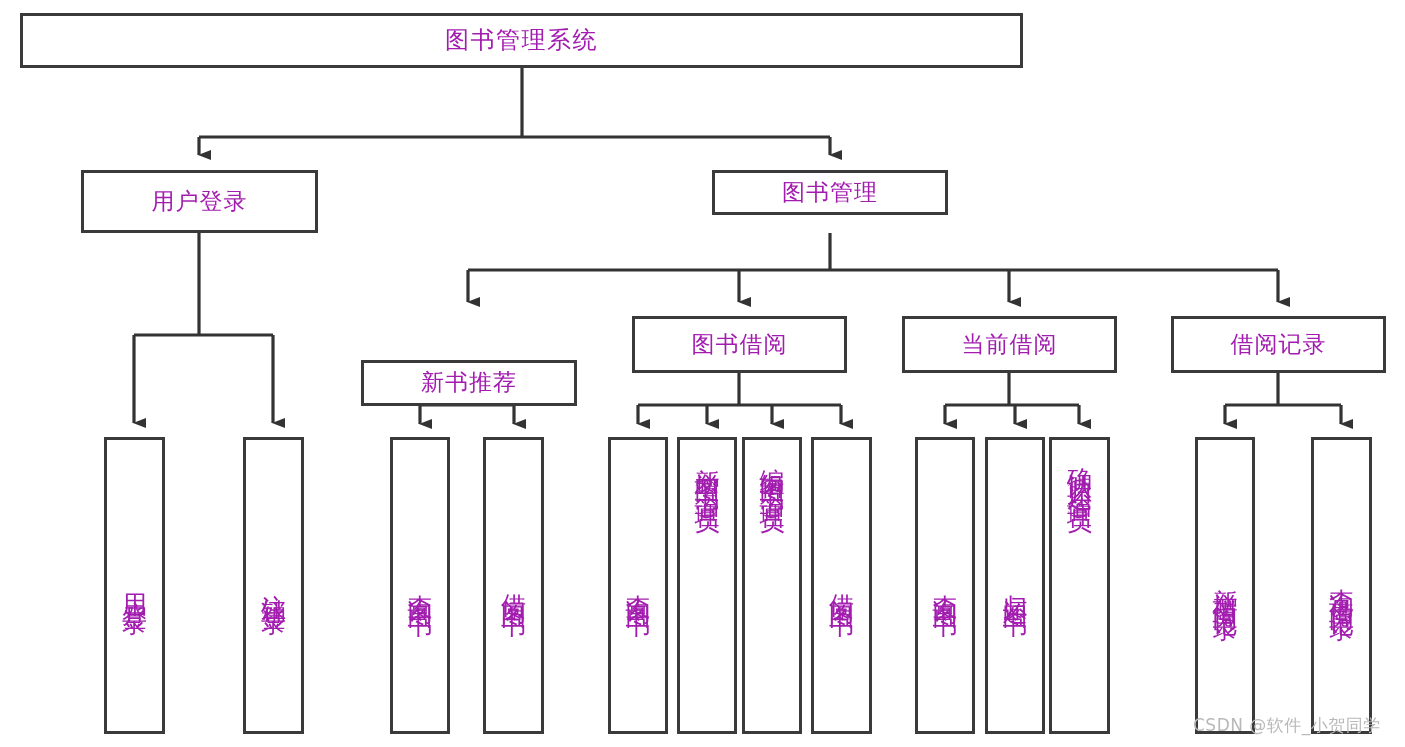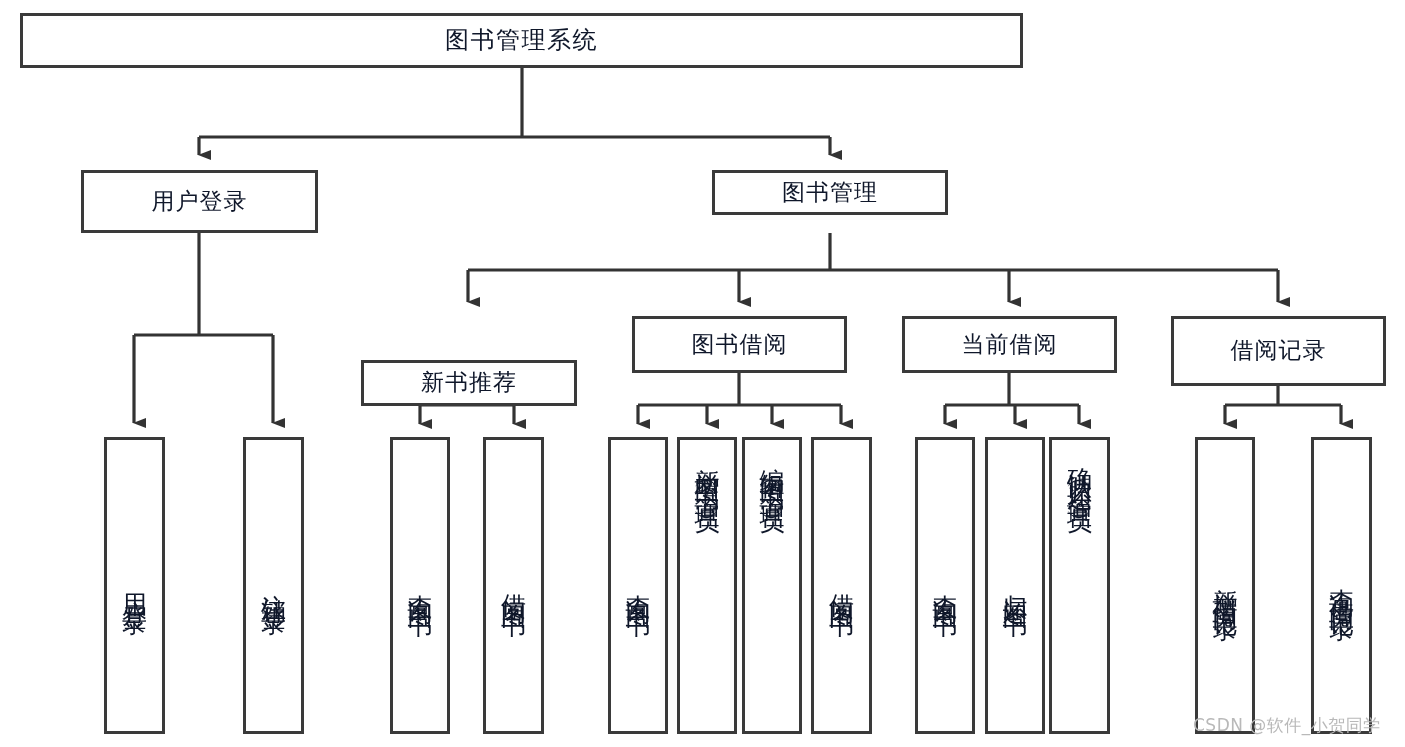--- a/index.html
+++ b/index.html
@@ -27,21 +27,21 @@
     pointer-events: none;
   }
   .node {
     position: absolute;
     box-sizing: border-box;
     background: #ffffff;
     border: 3px solid #3a3a3a;
     display: flex;
     align-items: center;
     justify-content: center;
-    color: #0f172a;
+    color: #a21caf;
     z-index: 2;
   }
   .node-label {
     display: block;
     text-align: center;
     line-height: 1.18;
     white-space: nowrap;
   }
   
   .node.h .node-label {
@@ -151,21 +151,21 @@
   </div>
 
   <div class="node h" style="left:902px; top:316px; width:215px; height:57px;">
     <span class="node-label">当前借阅</span>
   </div>
 
   <div class="node h" style="left:632px; top:316px; width:215px; height:57px;">
     <span class="node-label">图书借阅</span>
   </div>
 
-  <div class="node h" style="left:1171px; top:316px; width:215px; height:70px;">
+  <div class="node h" style="left:1171px; top:316px; width:215px; height:57px;">
     <span class="node-label">借阅记录</span>
   </div>
 
   <div class="node v centered" style="left:104px; top:437px; width:61px; height:297px;">
     <span class="node-label">用户登录</span>
   </div>
 
   <div class="node v centered" style="left:243px; top:437px; width:61px; height:297px;">
     <span class="node-label">注销登录</span>
   </div>

